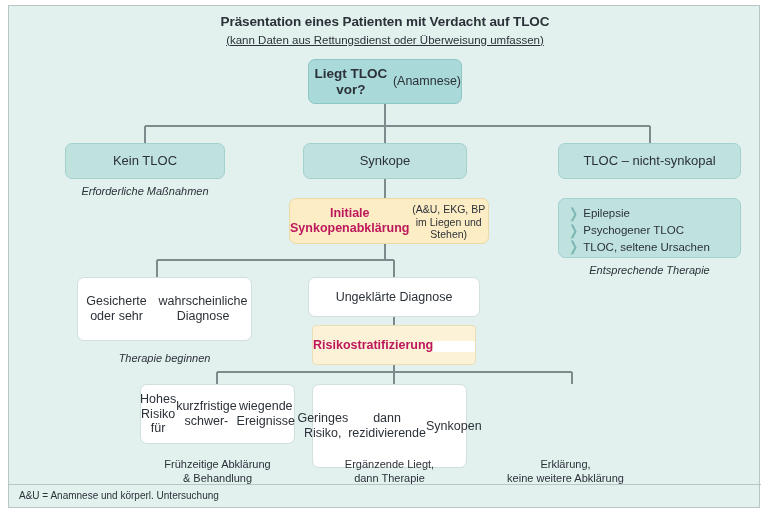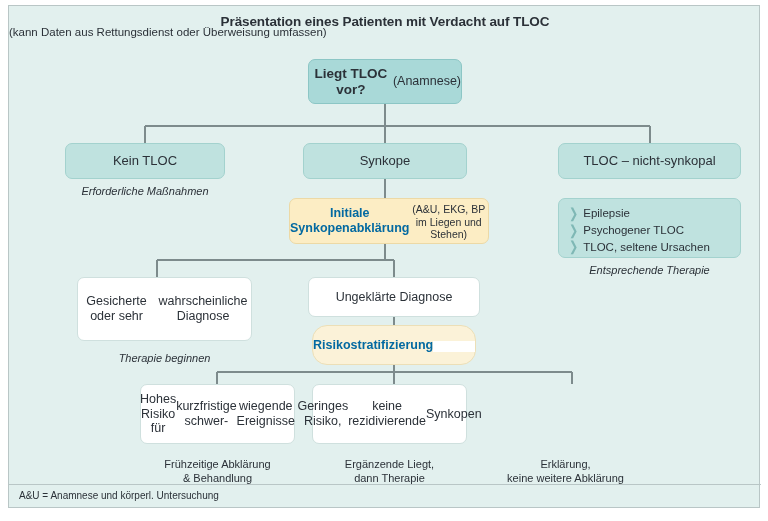--- a/index.html
+++ b/index.html
@@ -65,42 +65,43 @@
     border-radius: 7px;
   }
   .box-yellow {
     background: #fcedc4;
     border: 1px solid #ecd9a6;
     border-radius: 7px;
   }
   .box-cream {
     background: #fbf2d8;
     border: 1px solid #ecdfb7;
-    border-radius: 15px;
-  }
-  .t-red    { color: #0369a1; font-weight: bold; }
+    border-radius: 4px;
+  }
+  .t-red    { color: #be185d; font-weight: bold; }
 
   
   #title {
     position: absolute;
     left: 0;
     top: 8px;
     width: 752px;
     text-align: center;
     font-size: 13.5px;
     font-weight: bold;
     letter-spacing: -0.1px;
   }
   #subtitle {
     position: absolute;
     left: 0;
-    top: 20px;
-    width: 752px;
-    text-align: left;
+    top: 28px;
+    width: 752px;
+    text-align: center;
     font-size: 11.5px;
+    text-decoration: underline;
   }
 
   
   #n-tloc      { left: 299px; top: 53px;  width: 154px; height: 45px; font-size: 13px; }
   #n-tloc .l1  { font-weight: bold; font-size: 13.5px; }
   #n-tloc .l2  { font-size: 12.5px; }
 
   #n-kein      { left: 56px;  top: 137px; width: 160px; height: 36px; font-size: 13px; }
   #n-synkope   { left: 294px; top: 137px; width: 164px; height: 36px; font-size: 13px; }
   #n-nichtsyn  { left: 549px; top: 137px; width: 183px; height: 36px; font-size: 13px; }
@@ -149,21 +150,21 @@
   #n-risiko    { left: 303px; top: 319px; width: 164px; height: 40px; }
   #n-risiko .l1 { font-size: 12.5px; }
   #n-risiko .blank {
     width: 104px;
     height: 11px;
     background: #ffffff;
     margin-top: 2px;
   }
 
   #n-hoch   { left: 131px; top: 378px; width: 155px; height: 60px; font-size: 12.5px; }
-  #n-rezid  { left: 303px; top: 378px; width: 155px; height: 60px; font-size: 12.5px; justify-content: center; }
+  #n-rezid  { left: 303px; top: 378px; width: 155px; height: 84px; font-size: 12.5px; justify-content: center; }
   #n-einmal { left: 475px; top: 378px; width: 163px; height: 68px; font-size: 12.5px; }
 
   #cap-hoch   { left: 131px; top: 452px; width: 155px; font-size: 11px; text-align: center; }
   #cap-rezid  { left: 303px; top: 452px; width: 155px; font-size: 11px; }
   #cap-einmal { left: 470px; top: 452px; width: 173px; font-size: 11px; }
 
   .caption {
     position: absolute;
     text-align: center;
     font-style: italic;
@@ -276,21 +277,21 @@
     <div class="blank"></div>
   </div>
 
   <div class="node box-white" id="n-hoch">
     <div>Hohes Risiko für</div>
     <div>kurzfristige schwer-</div>
     <div>wiegende Ereignisse</div>
   </div>
   <div class="node box-white" id="n-rezid">
     <div>Geringes Risiko,</div>
-    <div>keine rezidivierende</div>
+    <div>dann rezidivierende</div>
     <div>Synkopen</div>
   </div>
 
   <div class="caption plain" id="cap-hoch">
     <div>Frühzeitige Abklärung</div>
     <div>&amp; Behandlung</div>
   </div>
   <div class="caption plain" id="cap-rezid">
     <div>Ergänzende Liegt,</div>
     <div>dann Therapie</div>

